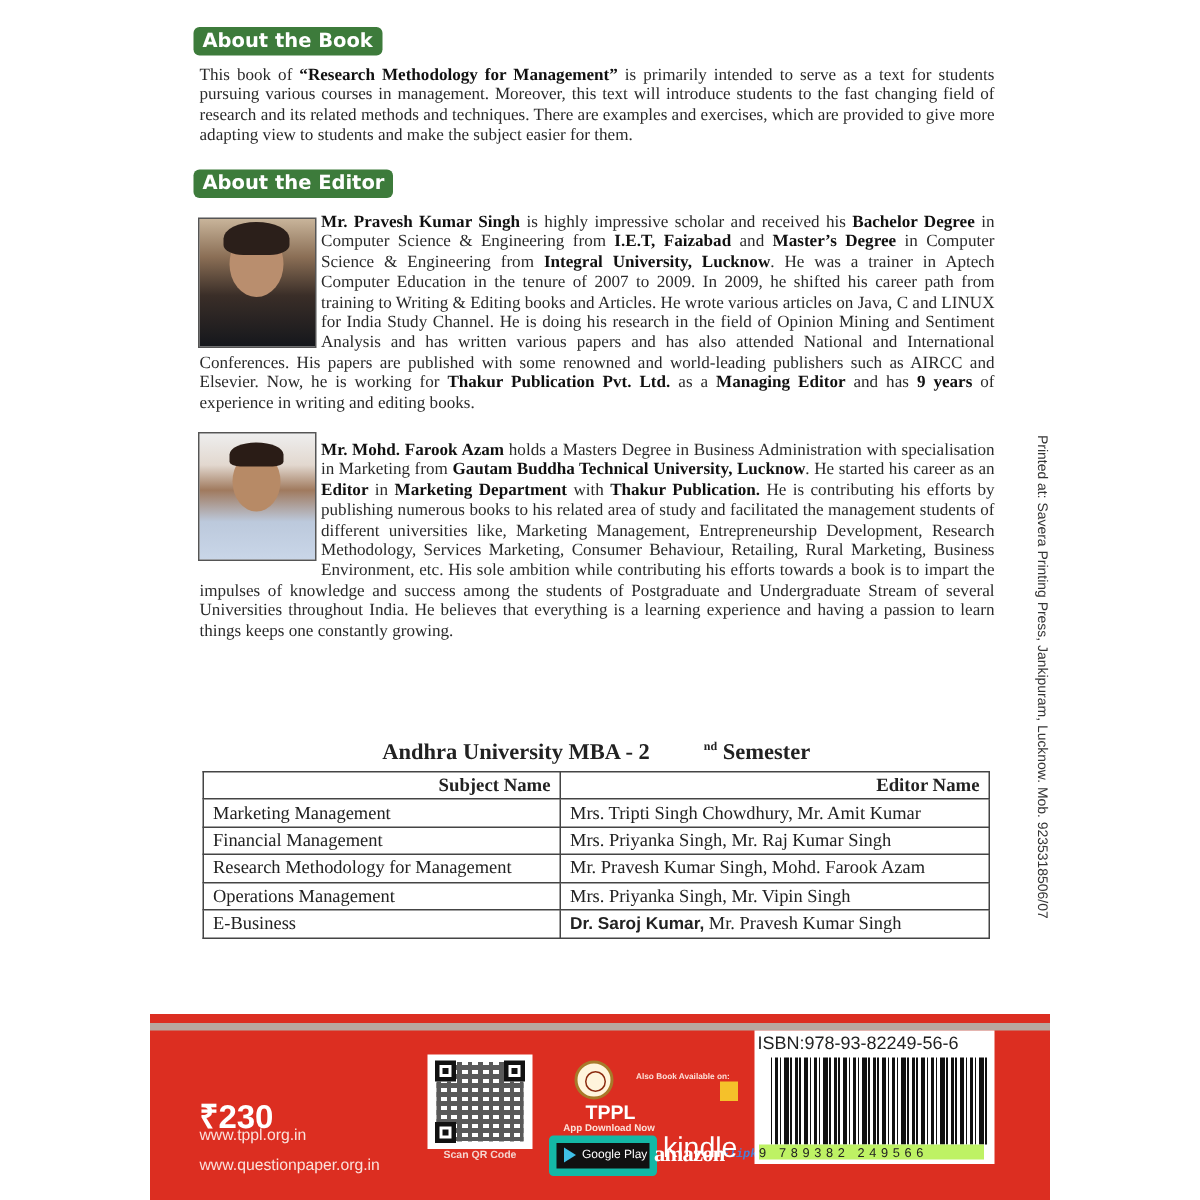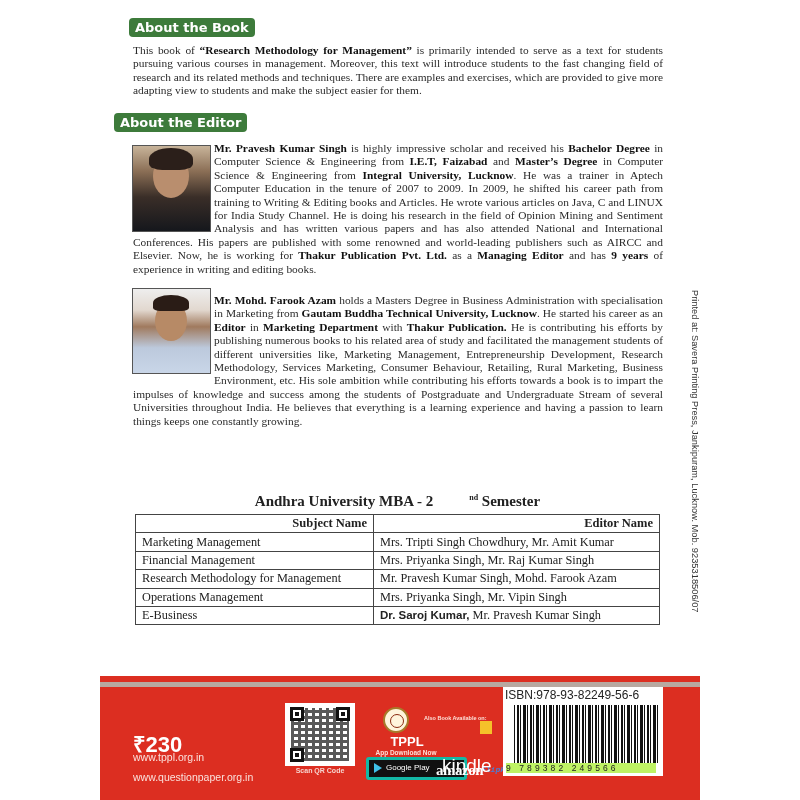--- a/index.html
+++ b/index.html
@@ -29,21 +29,21 @@
       repeating-linear-gradient(90deg, #222 0 3px, transparent 3px 7px),
       repeating-linear-gradient(0deg, #222 0 3px, transparent 3px 6px);
     opacity:.75; }
   .qr-finder { position:absolute; width:14px; height:14px; border:3px solid #111; background:#fff; box-sizing:border-box; }
   .qr-finder::after { content:""; position:absolute; left:2px; top:2px; width:4px; height:4px; background:#111; }
   .scan { position:absolute; left:285px; top:767px; width:70px; text-align:center; font-family:"Liberation Sans", sans-serif; font-weight:bold; font-size:7px; color:#f6d5cf; }
   .logo { position:absolute; left:383px; top:707px; width:26px; height:26px; border-radius:50%; background:#fff4dc; border:2px solid #a77a2a; box-sizing:border-box; }
   .logo::after { content:""; position:absolute; left:5px; top:5px; width:12px; height:12px; border-radius:50%; border:1px solid #8a2a10; }
   .tppl { position:absolute; left:372px; top:734px; width:70px; text-align:center; font-family:"Liberation Sans", sans-serif; font-weight:bold; font-size:13px; color:#fff; }
   .appdl { position:absolute; left:364px; top:749px; width:84px; text-align:center; font-family:"Liberation Sans", sans-serif; font-weight:bold; font-size:6.5px; color:#fde0d8; }
-  .gplay { position:absolute; left:366px; top:757px; width:62px; height:17px; background:#111; border-radius:3px; border:3px solid #14b8a6;padding-left:33px; }
+  .gplay { position:absolute; left:366px; top:757px; width:62px; height:17px; background:#111; border-radius:3px; border:5px solid #14b8a6; }
   .gplay .tri { position:absolute; left:5px; top:3px; width:0; height:0; border-top:5px solid transparent; border-bottom:5px solid transparent; border-left:8px solid #3fc1e8; }
   .gplay span { position:absolute; left:17px; top:3px; font-family:"Liberation Sans", sans-serif; font-size:8px; color:#fff; }
   .also { position:absolute; left:424px; top:715px; width:80px; font-family:"Liberation Sans", sans-serif; font-weight:bold; font-size:5.5px; color:#fde0d8; }
   .flipkart { position:absolute; left:441px; top:765px; font-family:Liberation Mono, monospace; font-style:italic; font-weight:bold; font-size:8px; color:#4a7fd6;padding-left:40px; }
   .flip-bag { position:absolute; left:480px; top:721px; width:12px; height:13px; background:#f5c12a; }
   .amazon { position:absolute; left:436px; top:762px; font-family:Liberation Serif, serif; font-weight:bold; font-size:15px; color:#fff; letter-spacing:-0.5px; }
   .kindle { position:absolute; left:442px; top:755px; font-family:"Liberation Sans", sans-serif; font-size:19px; color:#fff; }
   .isbn-box { position:absolute; left:503px; top:687px; width:160px; height:89px; background:#fff; }
   .isbn-label { position:absolute; left:505px; top:688px; font-family:"Liberation Sans", sans-serif; font-size:12px; color:#222; }
   .bars { position:absolute; left:514px; top:705px; width:144px; height:58px;
@@ -51,21 +51,21 @@
   .bar-digits { position:absolute; left:506px; top:763px; width:150px; font-family:"Liberation Sans", sans-serif; font-size:8.5px; color:#222; letter-spacing:3.1px; background:#bef264; }
 </style>
 </head>
 <body>
 
 <div class="label" style="left:129px; top:18px;">About the Book</div>
 <div class="para" style="left:133px; top:44px; width:530px;">
   <span>This book of </span><b>“Research Methodology for Management”</b><span> is primarily intended to serve as a text for students pursuing various courses in management. Moreover, this text will introduce students to the fast changing field of research and its related methods and techniques. There are examples and exercises, which are provided to give more adapting view to students and make the subject easier for them.</span>
 </div>
 
-<div class="label" style="left:114px; top:113px;">About the Editor</div>
+<div class="label" style="left:129px; top:113px;">About the Editor</div>
 
 <div class="photo photo1">
   <div class="face" style="left:20px; top:8px; width:36px; height:44px; background:#b98e6e;"></div>
   <div class="face" style="left:16px; top:2px; width:44px; height:22px; background:#2b1f1a; border-radius:50% 50% 30% 30%;"></div>
 </div>
 <div class="para" style="left:133px; top:142px; width:530px; text-indent:0;"><div style="float: left; width: 78px; height: 89px; margin: 0px 4px 0px -1px;"></div><b>Mr. Pravesh Kumar Singh</b><span> is highly impressive scholar and received his </span><b>Bachelor Degree</b><span> in Computer Science &amp; Engineering from </span><b>I.E.T, Faizabad</b><span> and </span><b>Master’s Degree</b><span> in Computer Science &amp; Engineering from </span><b>Integral University, Lucknow</b><span>. He was a trainer in Aptech Computer Education in the tenure of 2007 to 2009. In 2009, he shifted his career path from training to Writing &amp; Editing books and Articles. He wrote various articles on Java, C and LINUX for India Study Channel. He is doing his research in the field of Opinion Mining and Sentiment Analysis and has written various papers and has also attended National and International Conferences. His papers are published with some renowned and world-leading publishers such as AIRCC and Elsevier. Now, he is working for </span><b>Thakur Publication Pvt. Ltd.</b><span> as a </span><b>Managing Editor</b><span> and has </span><b>9 years</b><span> of experience in writing and editing books.</span></div>
 
 <div class="photo photo2">
   <div class="face" style="left:22px; top:12px; width:32px; height:40px; background:#b78a66;"></div>
   <div class="face" style="left:20px; top:6px; width:36px; height:16px; background:#2a1c16; border-radius:50% 50% 20% 20%;"></div>

